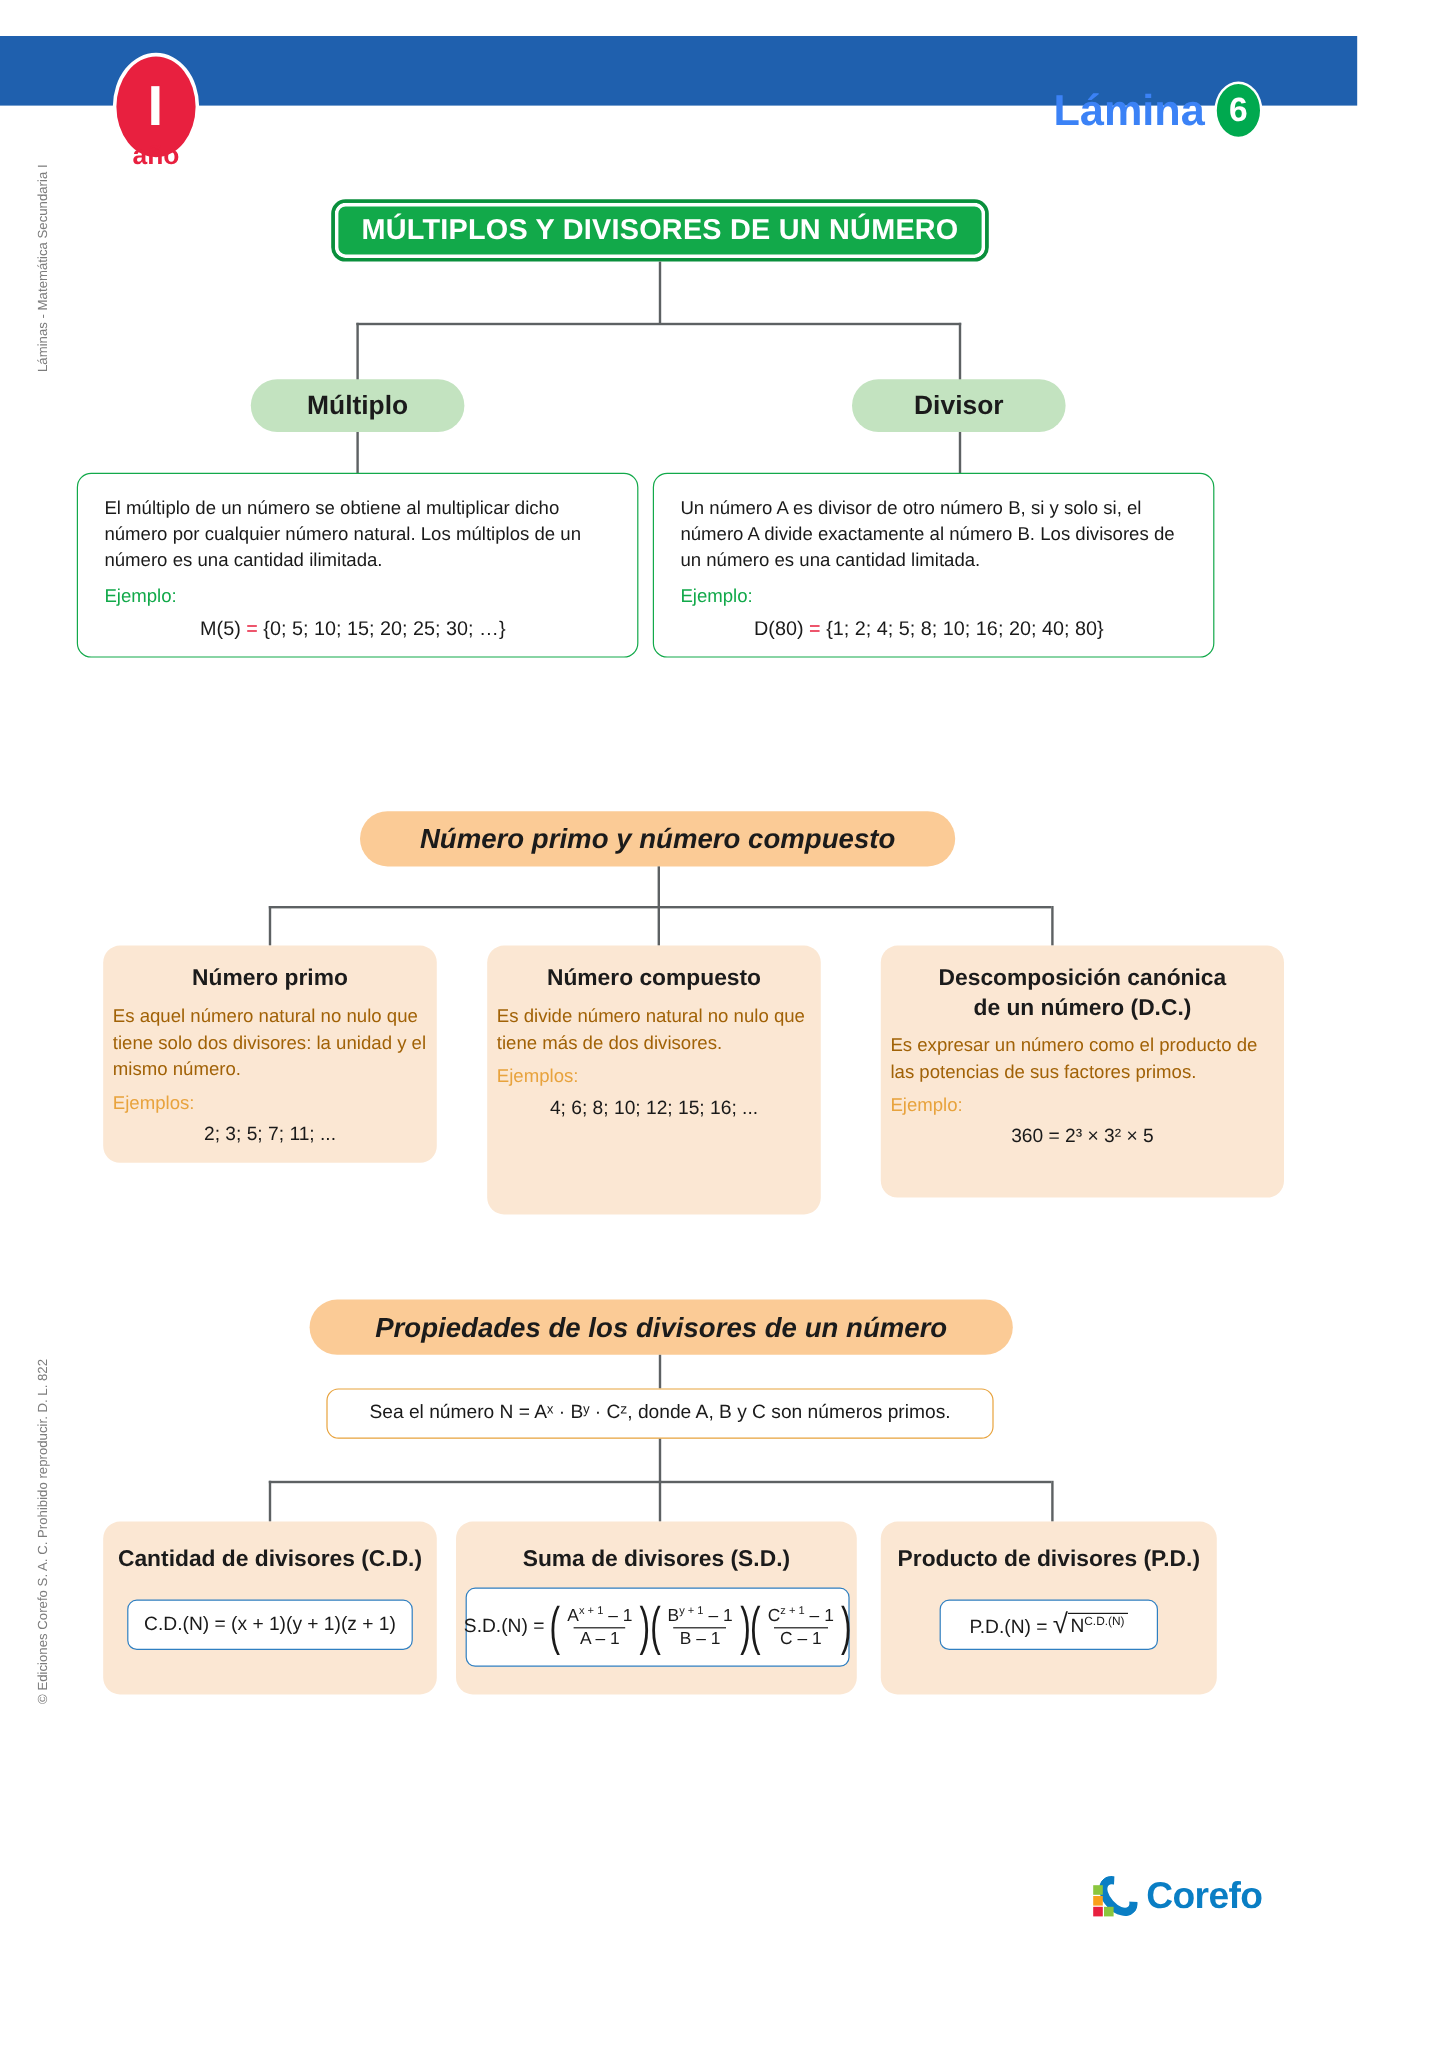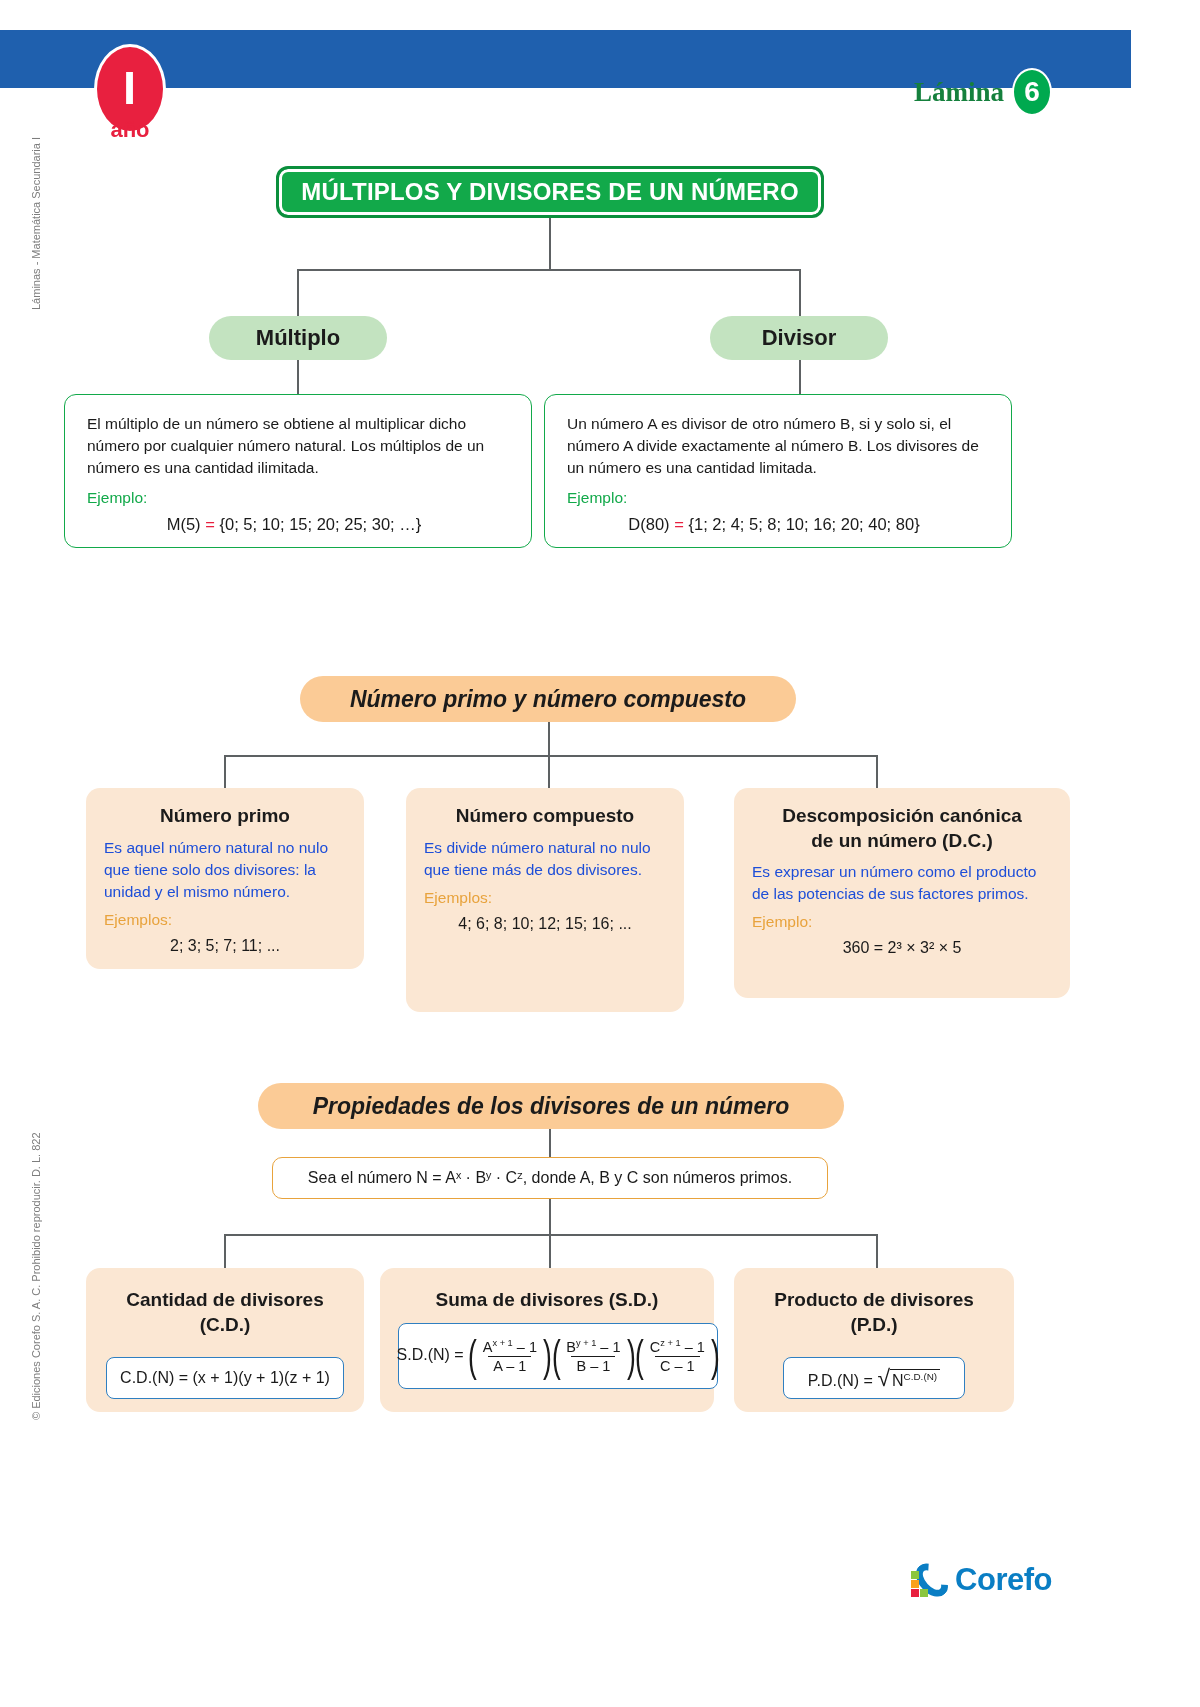--- a/index.html
+++ b/index.html
@@ -27,21 +27,21 @@
     letter-spacing: 1px; margin-top: -4px;
   }
   .year-word {
     position: absolute; left: 94px; top: 117px; width: 72px;
     text-align: center; color: #e8203f; font-size: 22px; font-weight: bold;
   }
   .lamina-wrap {
     position: absolute; right: 148px; top: 68px;
     display: flex; align-items: center; gap: 8px;
   }
-  .lamina-label { color: #15803d; font-size: 27px; font-weight: bold; font-family: Liberation Serif, serif; }
+  .lamina-label { color: #3b82f6; font-size: 36px; font-weight: bold; }
   .lamina-num {
     width: 40px; height: 48px; border-radius: 50%;
     background: #00a94f; color: #fff; font-size: 28px; font-weight: bold;
     display: flex; align-items: center; justify-content: center;
     border: 2px solid #fff;
   }
 
   
   .side-text {
     position: absolute; left: 30px;
@@ -84,27 +84,27 @@
   .eq-red { color: #e8203f; }
 
   
   .title-orange {
     position: absolute; height: 46px; background: #fbcb96;
     border-radius: 23px; display: flex; align-items: center; justify-content: center; font-style: italic;
   }
   .title-orange span { font-size: 23px; font-weight: bold; color: #1b1b1b; }
   .card-orange {
     position: absolute; background: #fbe7d3; border-radius: 14px;
-    padding: 16px 18px;
+    padding: 16px 8px;
   }
   .card-orange h3 {
     font-size: 19px; font-weight: bold; color: #1b1b1b;
     text-align: center; line-height: 1.3; margin-bottom: 8px;
   }
-  .card-orange p { font-size: 15.5px; line-height: 1.42; color: #1d4ed8; }
+  .card-orange p { font-size: 15.5px; line-height: 1.42; color: #a16207; }
   .ej-orange { color: #e8a33d; font-size: 15.5px; margin-top: 8px; }
   .ex-orange { font-size: 16px; color: #1a1a1a; text-align: center; margin-top: 8px; }
 
   .sea-box {
     position: absolute; left: 272px; top: 1157px; width: 556px; height: 42px;
     background: #ffffff; border: 1.6px solid #e8a33d; border-radius: 10px;
     display: flex; align-items: center; justify-content: center;
   }
   .sea-box span { font-size: 16px; color: #1a1a1a; }
 

